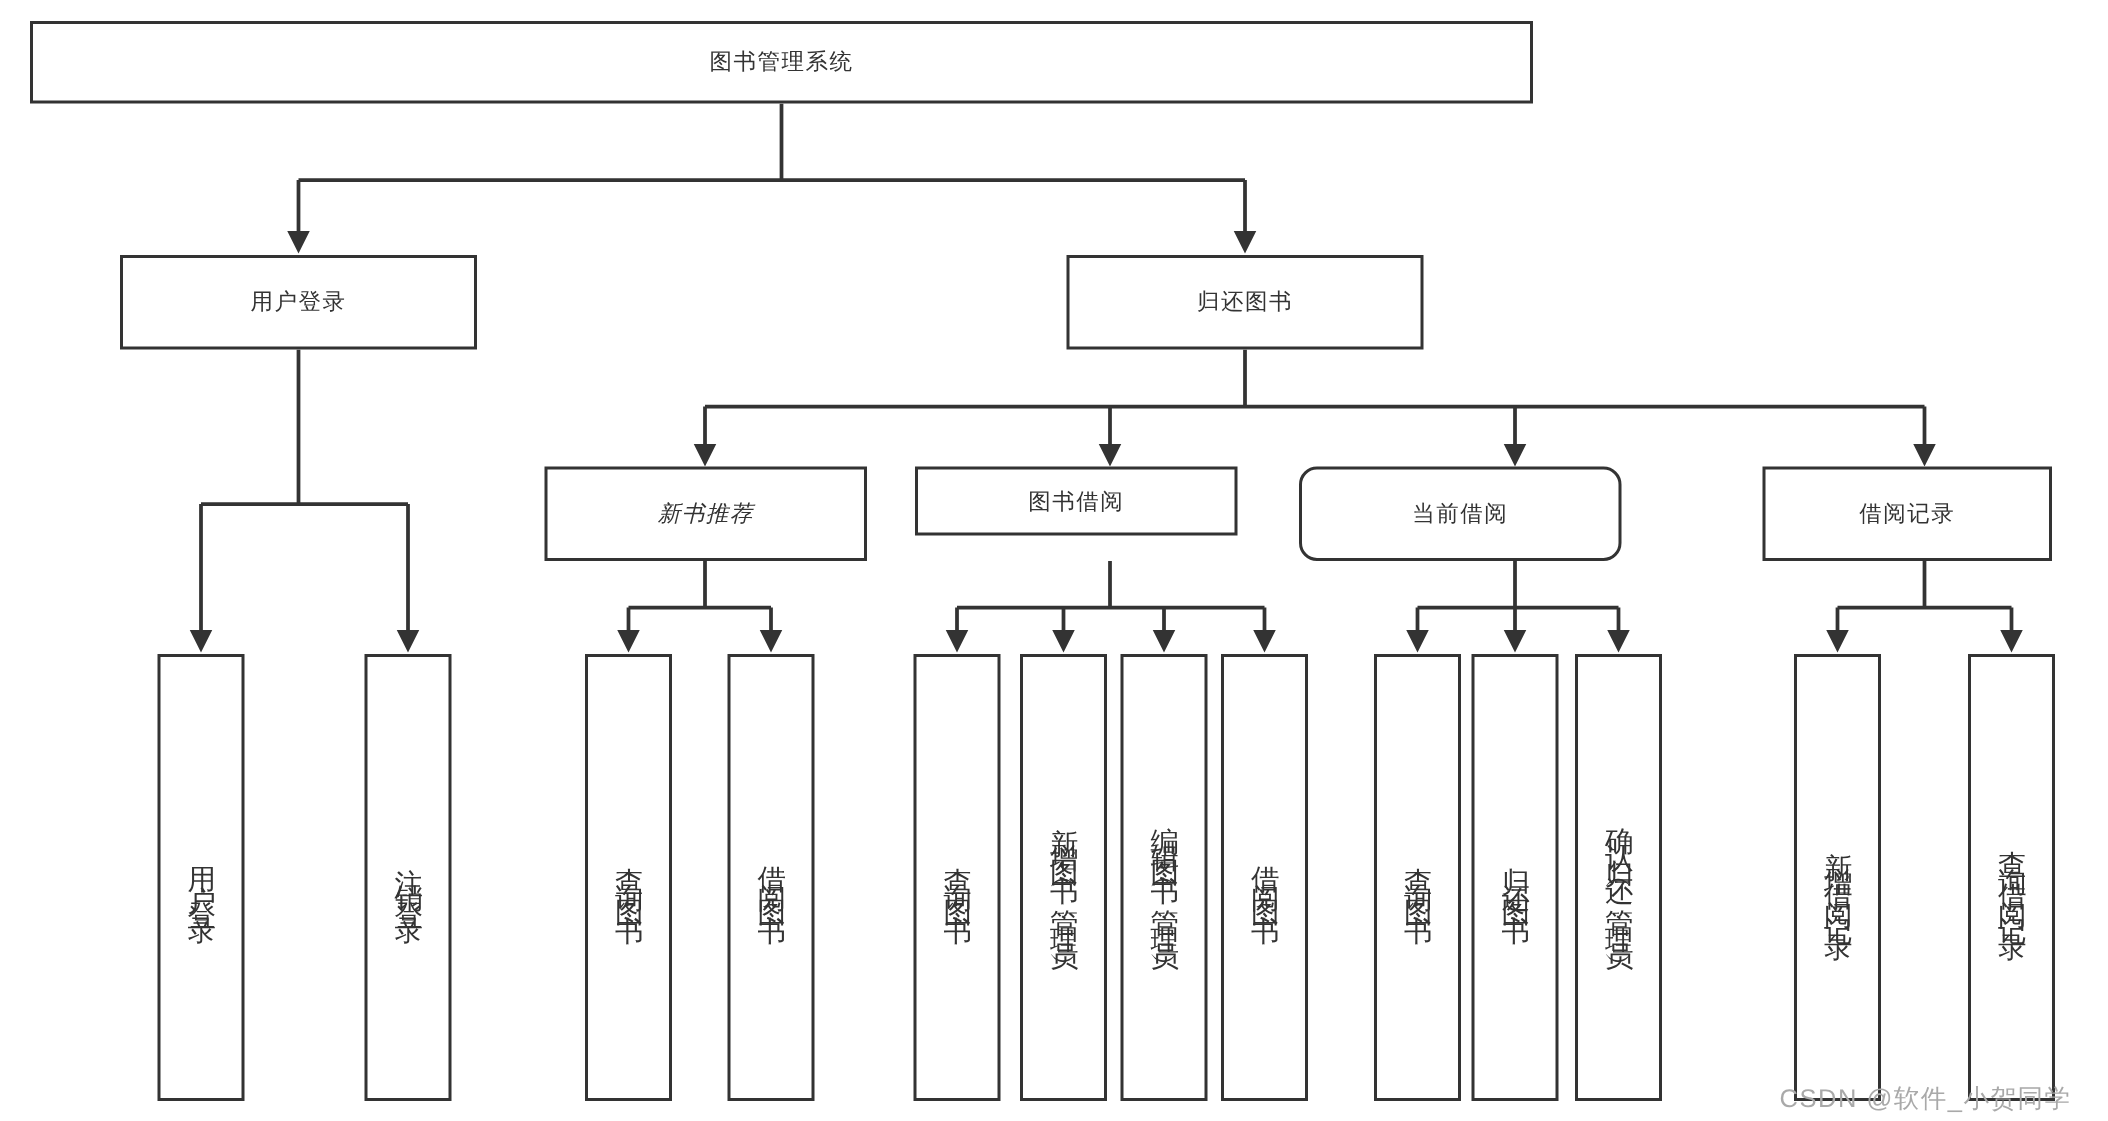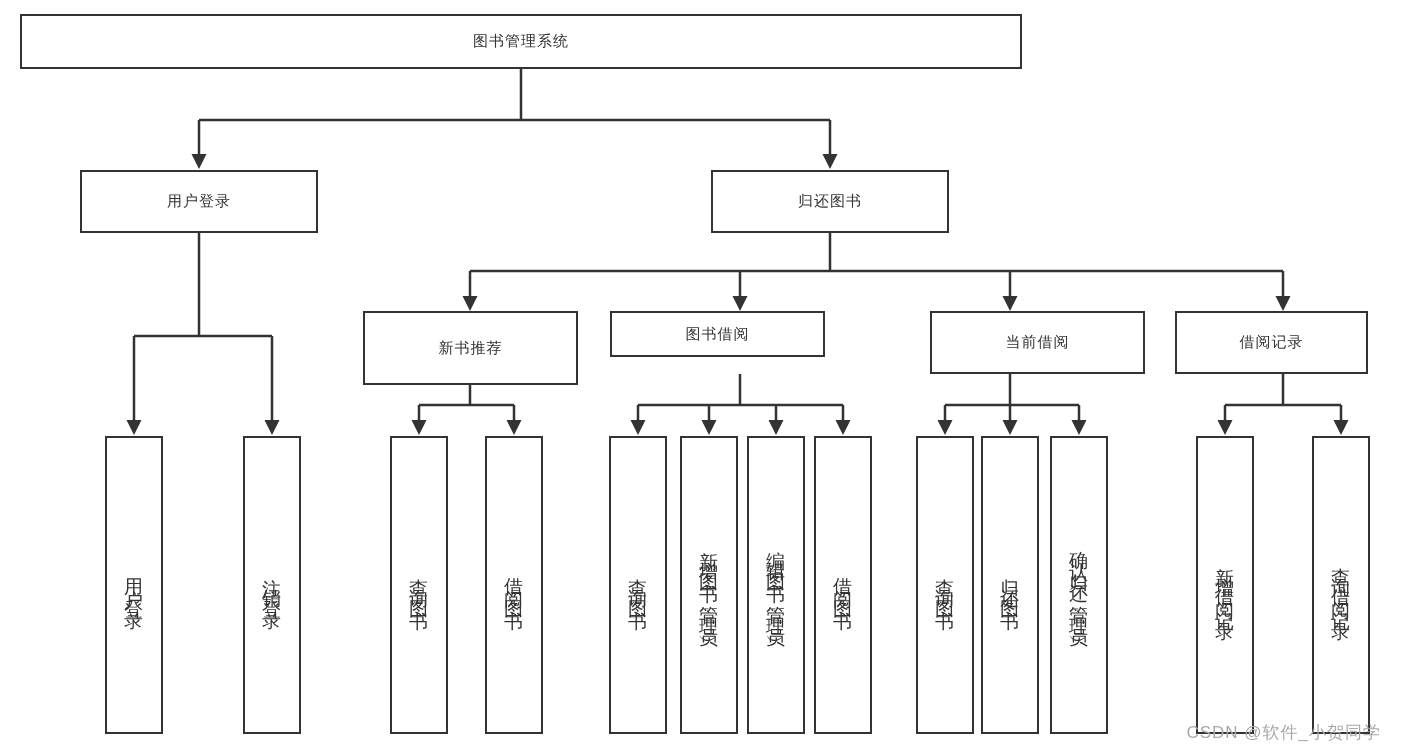--- a/index.html
+++ b/index.html
@@ -85,23 +85,23 @@
              M1071.5 420 L1086.5 420 L1079 435 Z
              M1217.5 420 L1232.5 420 L1225 435 Z
              M1333.5 420 L1348.5 420 L1341 435 Z"></path>
   </svg>
 
   <div class="box" style="left:20px; top:14px; width:1002px; height:55px;">图书管理系统</div>
 
   <div class="box" style="left:80px; top:170px; width:238px; height:63px;">用户登录</div>
   <div class="box" style="left:711px; top:170px; width:238px; height:63px;">归还图书</div>
 
-  <div class="box" style="left:363px; top:311px; width:215px; height:74px;">新书推荐</div>
+  <div class="box" style="left:363px; top:311px; width:215px; height:63px;font-style:italic;">新书推荐</div>
   <div class="box" style="left:610px; top:311px; width:215px; height:46px;">图书借阅</div>
-  <div class="box" style="left:930px; top:311px; width:215px; height:63px;">当前借阅</div>
+  <div class="box" style="left:866px; top:311px; width:215px; height:63px;border-radius:12px;">当前借阅</div>
   <div class="box" style="left:1175px; top:311px; width:193px; height:63px;">借阅记录</div>
 
   <div class="box v" style="left:105px; top:436px; width:58px; height:298px;">用户登录</div>
   <div class="box v" style="left:243px; top:436px; width:58px; height:298px;">注销登录</div>
 
   <div class="box v" style="left:390px; top:436px; width:58px; height:298px;">查询图书</div>
   <div class="box v" style="left:485px; top:436px; width:58px; height:298px;">借阅图书</div>
 
   <div class="box v" style="left:609px; top:436px; width:58px; height:298px;">查询图书</div>
   <div class="box v" style="left:680px; top:436px; width:58px; height:298px;">新增图书（管理员）</div>

